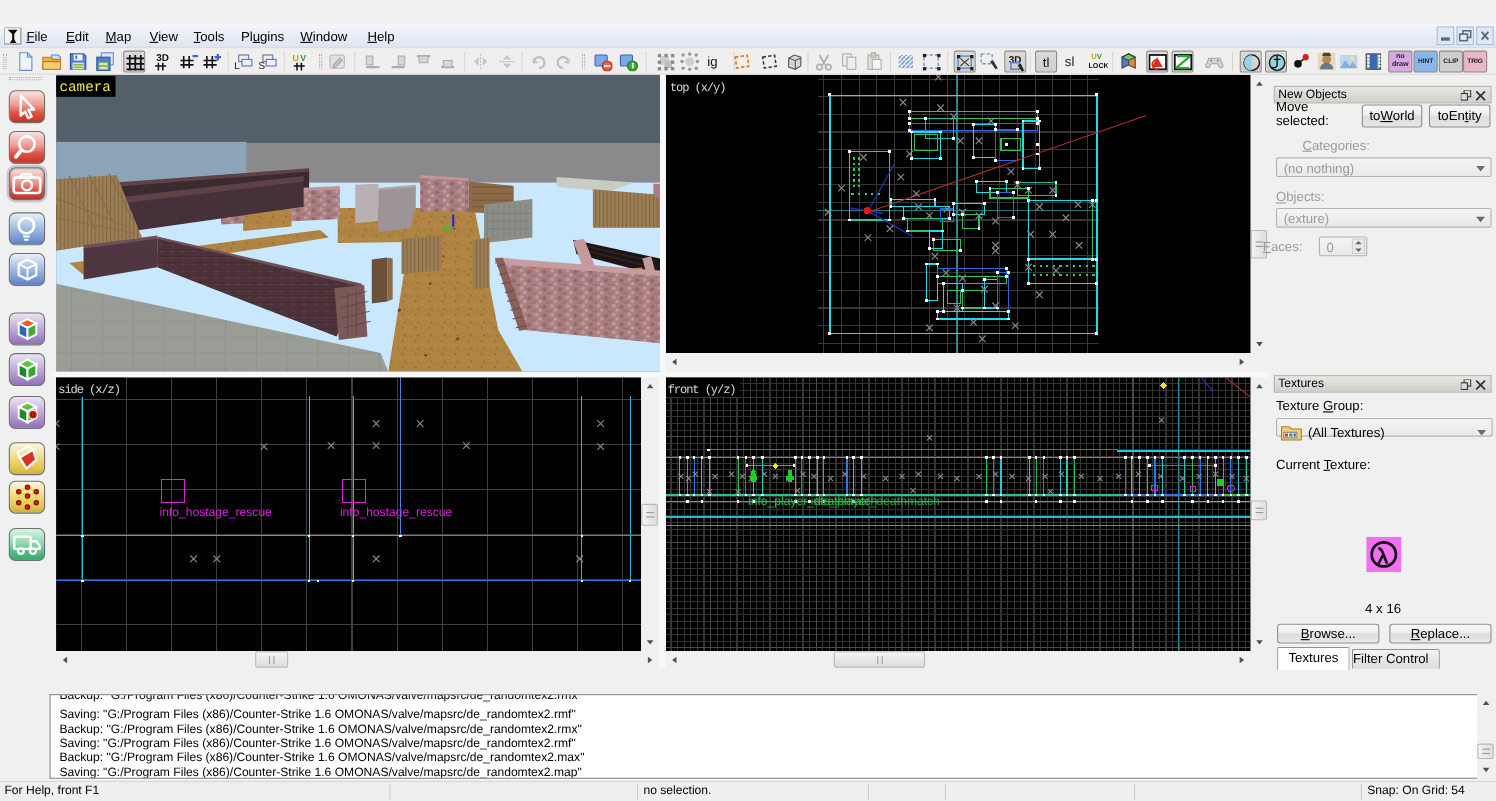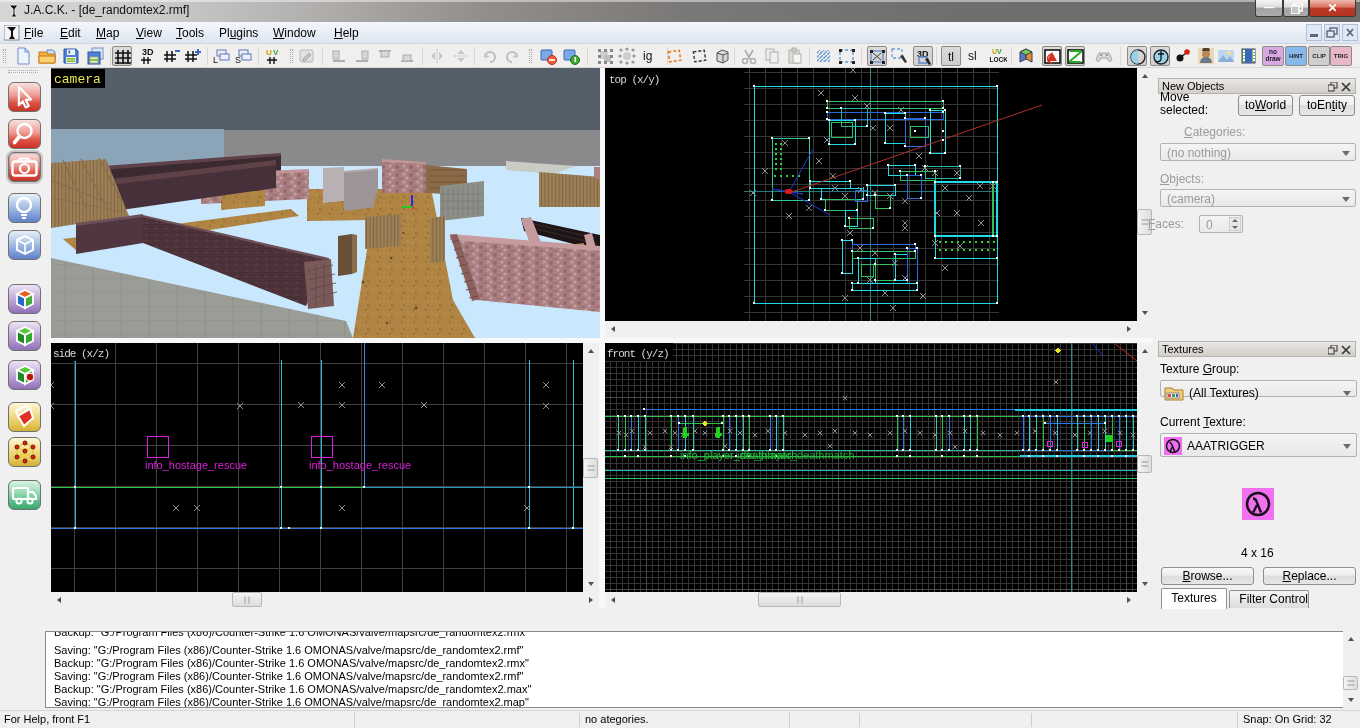--- a/index.html
+++ b/index.html
@@ -53,41 +53,20 @@
 
 #msgs-content{left:45px;top:631px;width:1298px;height:77px;background:#fff;border:1px solid #898989;border-right:none;overflow:hidden}
 .logline{position:absolute;left:8px;font-size:11px;color:#000;white-space:pre}
 
 #status{left:0;top:710px;width:1360px;height:18px;background:#f1efed;border-top:1px solid #d9d7d5;font-size:11px;color:#000}
 .ssep{position:absolute;top:2px;width:1px;height:14px;background:#cfcdcb}
 u{text-decoration:underline}
 </style></head><body>
 <div id="app">
 
-<div id="title" class="abs">
-<svg class="abs" style="left:6px;top:3px" width="16" height="16">
-        <path d="M3 2h9l-3 4v5l2 3H5l2-3V6z" fill="#111" stroke="#e8e8e8" stroke-width="1"></path>
-      </svg>
-<div id="ttl-txt">J.A.C.K. - [de_randomtex2.rmf]</div>
-<div id="b-min" class="capbtn graybtn">
-        <div class="g"></div>
-        <div class="glyph" style="top:2px;font-size:10px">—</div>
-      </div>
-<div id="b-max" class="capbtn graybtn">
-        <div class="g"></div>
-        <svg class="abs" style="left:7px;top:3px" width="12" height="11">
-          <rect x="3" y="0" width="8" height="8" fill="none" stroke="#fff" stroke-width="1.6"></rect>
-          <rect x="0" y="3" width="8" height="8" fill="#c8c6c4" stroke="#fff" stroke-width="1.6"></rect>
-        </svg>
-      </div>
-<div id="b-close" class="capbtn">
-        <div class="g"></div>
-        <div class="glyph" style="top:1px;font-size:12px">✕</div>
-      </div>
-</div>
 <div id="menu" class="abs">
 <svg class="abs" style="left:4px;top:3px" width="16" height="16">
         <rect x="0" y="0" width="15" height="15" fill="#f4f4f4" stroke="#888"></rect>
         <path d="M3 2h9l-3 4v5l2 3H5l2-3V6z" fill="#111"></path>
       </svg>
 <div class="mi" style="left:24px"><u>F</u>ile</div>
 <div class="mi" style="left:60px"><u>E</u>dit</div>
 <div class="mi" style="left:96px"><u>M</u>ap</div>
 <div class="mi" style="left:136px"><u>V</u>iew</div>
 <div class="mi" style="left:176px"><u>T</u>ools</div>
@@ -1457,21 +1436,21 @@
 <div class="lbl" style="left:1160px;top:91px;line-height:13px">Move<br>selected:</div>
 <div class="btn" style="left:1238px;top:95px;width:55px;height:21px;line-height:19px">to<u>W</u>orld</div>
 <div class="btn" style="left:1299px;top:95px;width:56px;height:21px;line-height:19px">toEn<u>t</u>ity</div>
 <div class="glbl" style="left:1184px;top:125px"><u>C</u>ategories:</div>
 <div class="combo" style="left:1160px;top:143px;width:196px">
       <span class="ct">(no nothing)</span>
       <span class="ca"></span>
     </div>
 <div class="glbl" style="left:1160px;top:172px"><u>O</u>bjects:</div>
 <div class="combo" style="left:1160px;top:189px;width:196px">
-      <span class="ct">(camera)</span>
+      <span class="ct">(exture)</span>
       <span class="ca"></span>
     </div>
 <div class="glbl" style="left:1148px;top:217px"><u>F</u>aces:</div>
 <div class="combo" style="left:1199px;top:215px;width:44px;height:18px">
       <span class="ct" style="color:#9b9b9b">0</span>
     </div>
 <svg class="abs" style="left:1229px;top:217px" width="12" height="14">
       <rect x="0" y="0" width="12" height="14" fill="#e8e8e8" stroke="#b2b2b2"></rect>
       <path d="M3 5l3-3 3 3z" fill="#666"></path>
       <path d="M3 9l3 3 3-3z" fill="#666"></path>
@@ -1488,39 +1467,30 @@
         <path d="M1 4h7l2 2h9v10H1z" fill="#f2cd78" stroke="#a8802a"></path>
         <rect x="3" y="9" width="12" height="5" fill="#fff" stroke="#888"></rect>
         <rect x="4" y="10" width="3" height="3" fill="#e04040"></rect>
         <rect x="8" y="10" width="3" height="3" fill="#40a040"></rect>
         <rect x="12" y="10" width="2" height="3" fill="#4060d0"></rect>
       </svg>
       <span class="ct" style="left:28px;top:5px;color:#000">(All Textures)</span>
       <span class="ca" style="top:10px"></span>
     </div>
 <div class="lbl" style="left:1160px;top:415px">Current <u>T</u>exture:</div>
-<div class="combo" style="left:1160px;top:433px;width:197px;height:24px">
-      <svg style="position:absolute;left:3px;top:3px" width="18" height="18">
-        <rect width="18" height="18" fill="#f070f0"></rect>
-        <circle cx="9" cy="9" r="6.5" fill="none" stroke="#181018" stroke-width="1.5"></circle>
-        <path d="M5.5 5.5q1.6 0 2.4 2.2l3 7.3M8.6 9.5L6 14.5" fill="none" stroke="#181018" stroke-width="1.6"></path>
-      </svg>
-      <span class="ct" style="left:26px;top:5px;color:#000">AAATRIGGER</span>
-      <span class="ca" style="top:10px"></span>
-    </div>
 <svg class="abs" style="left:1242px;top:488px" width="32" height="32">
       <rect width="32" height="32" fill="#f070f0"></rect>
       <circle cx="16" cy="16" r="11" fill="none" stroke="#181018" stroke-width="2.5"></circle>
       <path d="M11 10.5q2.6 0 3.8 3.4L19 24.5M15 17L11.2 24.5" fill="none" stroke="#181018" stroke-width="2.4"></path>
     </svg>
 <div class="lbl" style="left:1241px;top:546px">4 x 16</div>
 <div class="btn" style="left:1161px;top:567px;width:93px;height:18px;line-height:16px"><u>B</u>rowse...</div>
 <div class="btn" style="left:1263px;top:567px;width:93px;height:18px;line-height:16px"><u>R</u>eplace...</div>
 <div class="abs" style="left:1161px;top:588px;width:66px;height:21px;background:#fff;border:1px solid #919191;border-bottom:none;border-radius:2px 2px 0 0;font-size:12px;text-align:center;line-height:19px;z-index:2">Textures</div>
-<div class="abs" style="left:1229px;top:590px;width:80px;height:18px;background:linear-gradient(#f4f4f4,#ddd);border:1px solid #919191;border-bottom:none;border-radius:2px 2px 0 0;font-size:12px;text-align:right;line-height:17px">Filter Control</div>
+<div class="abs" style="left:1229px;top:590px;width:80px;height:18px;background:linear-gradient(#f4f4f4,#ddd);border:1px solid #919191;border-bottom:none;border-radius:2px 2px 0 0;font-size:12px;text-align:left;line-height:17px">Filter Control</div>
 <div id="msgs-content" class="abs">
 <div class="logline" style="top:-6px">Backup: "G:/Program Files (x86)/Counter-Strike 1.6 OMONAS/valve/mapsrc/de_randomtex2.rmx"</div>
 <div class="logline" style="top:12px">Saving: "G:/Program Files (x86)/Counter-Strike 1.6 OMONAS/valve/mapsrc/de_randomtex2.rmf"</div>
 <div class="logline" style="top:25px">Backup: "G:/Program Files (x86)/Counter-Strike 1.6 OMONAS/valve/mapsrc/de_randomtex2.rmx"</div>
 <div class="logline" style="top:38px">Saving: "G:/Program Files (x86)/Counter-Strike 1.6 OMONAS/valve/mapsrc/de_randomtex2.rmf"</div>
 <div class="logline" style="top:51px">Backup: "G:/Program Files (x86)/Counter-Strike 1.6 OMONAS/valve/mapsrc/de_randomtex2.max"</div>
 <div class="logline" style="top:64px">Saving: "G:/Program Files (x86)/Counter-Strike 1.6 OMONAS/valve/mapsrc/de_randomtex2.map"</div>
 </div>
 <div class="sbv" style="left:1343px;top:631px;height:77px">
       <div class="sbbtn" style="top:0">
@@ -1529,21 +1499,21 @@
       <div class="sbbtn" style="top:61px">
         <span class="arr down"></span>
       </div>
     </div>
 <div class="abs" style="left:1343px;top:647px;width:15px;height:45px;background:#f0f0f0"></div>
 <div class="sbthumb-v abs" style="left:1343px;top:676px;width:15px;height:14px">
       <i></i>
     </div>
 <div id="status" class="abs">
 <div style="position:absolute;left:4px;top:2px">For Help, front F1</div>
-<div style="position:absolute;left:585px;top:2px">no ategories.</div>
-<div style="position:absolute;left:1243px;top:2px">Snap: On Grid: 32</div>
+<div style="position:absolute;left:585px;top:2px">no selection.</div>
+<div style="position:absolute;left:1243px;top:2px">Snap: On Grid: 54</div>
 <div class="ssep" style="left:354px"></div>
 <div class="ssep" style="left:579px"></div>
 <div class="ssep" style="left:789px"></div>
 <div class="ssep" style="left:859px"></div>
 <div class="ssep" style="left:1031px"></div>
 <div class="ssep" style="left:1237px"></div>
 </div>
 </div>
 </body></html>

